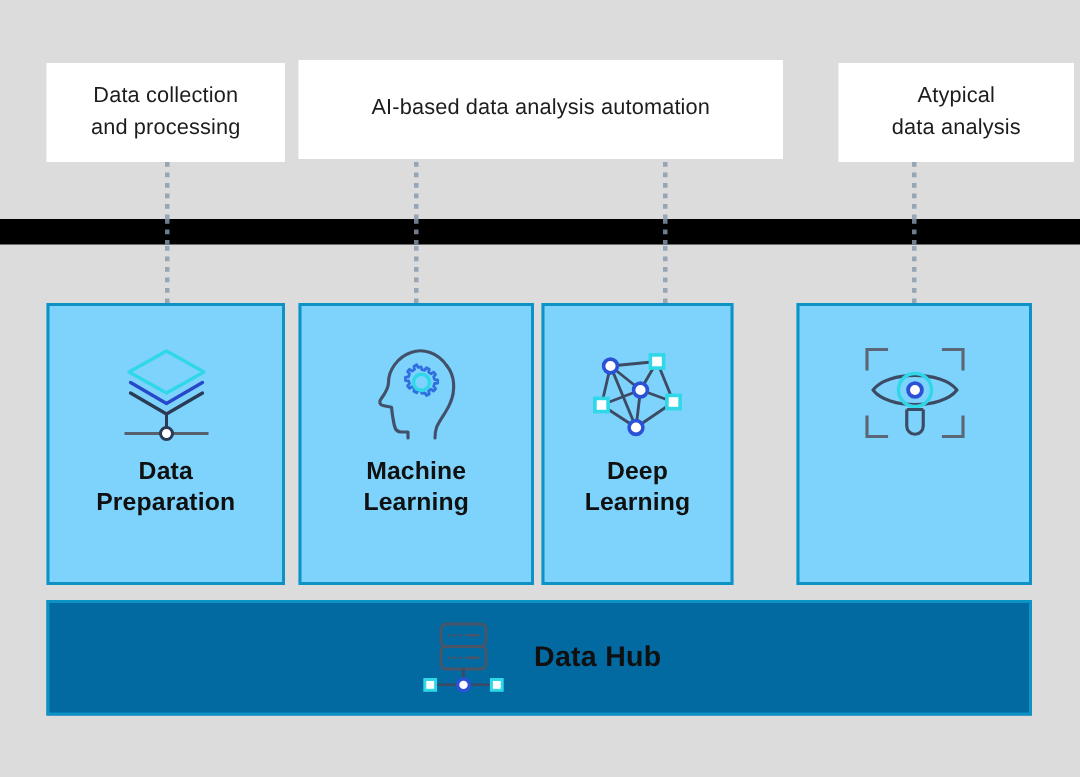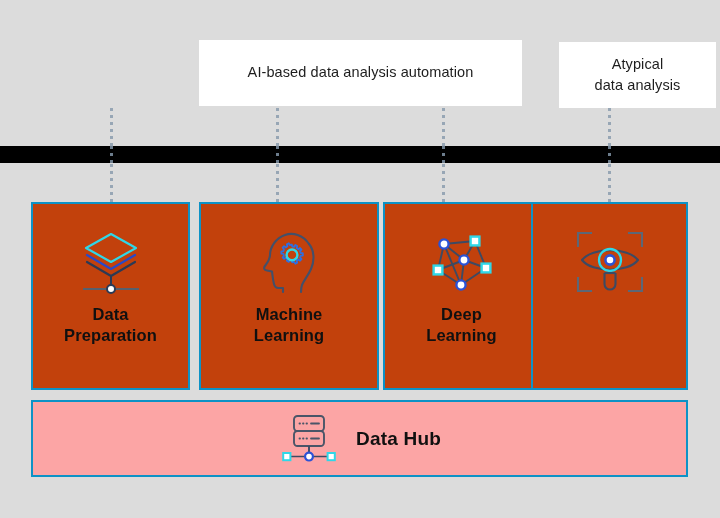--- a/index.html
+++ b/index.html
@@ -74,30 +74,30 @@
   #connector-overlay-0 { left: 110px; }
   #connector-overlay-1 { left: 276px; }
   #connector-overlay-2 { left: 442px; }
   #connector-overlay-3 { left: 608px; }
 
   
   .module-card {
     position: absolute;
     top: 202px;
     height: 188px;
-    background: #c2410c;
+    background: #7dd3fc;
     border: 2px solid #0d92c6;
     box-sizing: border-box;
     display: flex;
     flex-direction: column;
     align-items: center;
   }
   #module-card-0 { left: 31px;  width: 159px; }
-  #module-card-1 { left: 199px; width: 180px; }
-  #module-card-2 { left: 383px; width: 157px; align-items: center; }
+  #module-card-1 { left: 199px; width: 157px; }
+  #module-card-2 { left: 361px; width: 128px; align-items: center; }
   #module-card-3 { left: 531px; width: 157px; }
 
   .module-icon {
     margin-top: 22px;
     height: 72px;
     display: flex;
     align-items: center;
     justify-content: center;
   }
   .module-title {
@@ -111,21 +111,21 @@
     letter-spacing: 0.1px;
   }
 
   
   #datahub-card {
     position: absolute;
     left: 31px;
     top: 400px;
     width: 657px;
     height: 77px;
-    background: #fca5a5;
+    background: #0369a1;
     border: 2px solid #0d92c6;
     box-sizing: border-box;
     display: flex;
     align-items: center;
     justify-content: center;
     gap: 16px;
   }
   #datahub-title {
     font-size: 19px;
     font-weight: bold;
@@ -135,20 +135,24 @@
   .hub-icon {
     display: flex;
     align-items: center;
   }
 </style>
 </head>
 <body>
 
 <div id="stage">
 
+  <div class="top-box" id="top-box-0">
+    <span>Data collection
+and processing</span>
+  </div>
   <div class="top-box" id="top-box-1">
     <span>AI-based data analysis automation</span>
   </div>
   <div class="top-box" id="top-box-2">
     <span>Atypical
 data analysis</span>
   </div>
 
   <div class="connector" id="connector-0"></div>
   <div class="connector" id="connector-1"></div>

